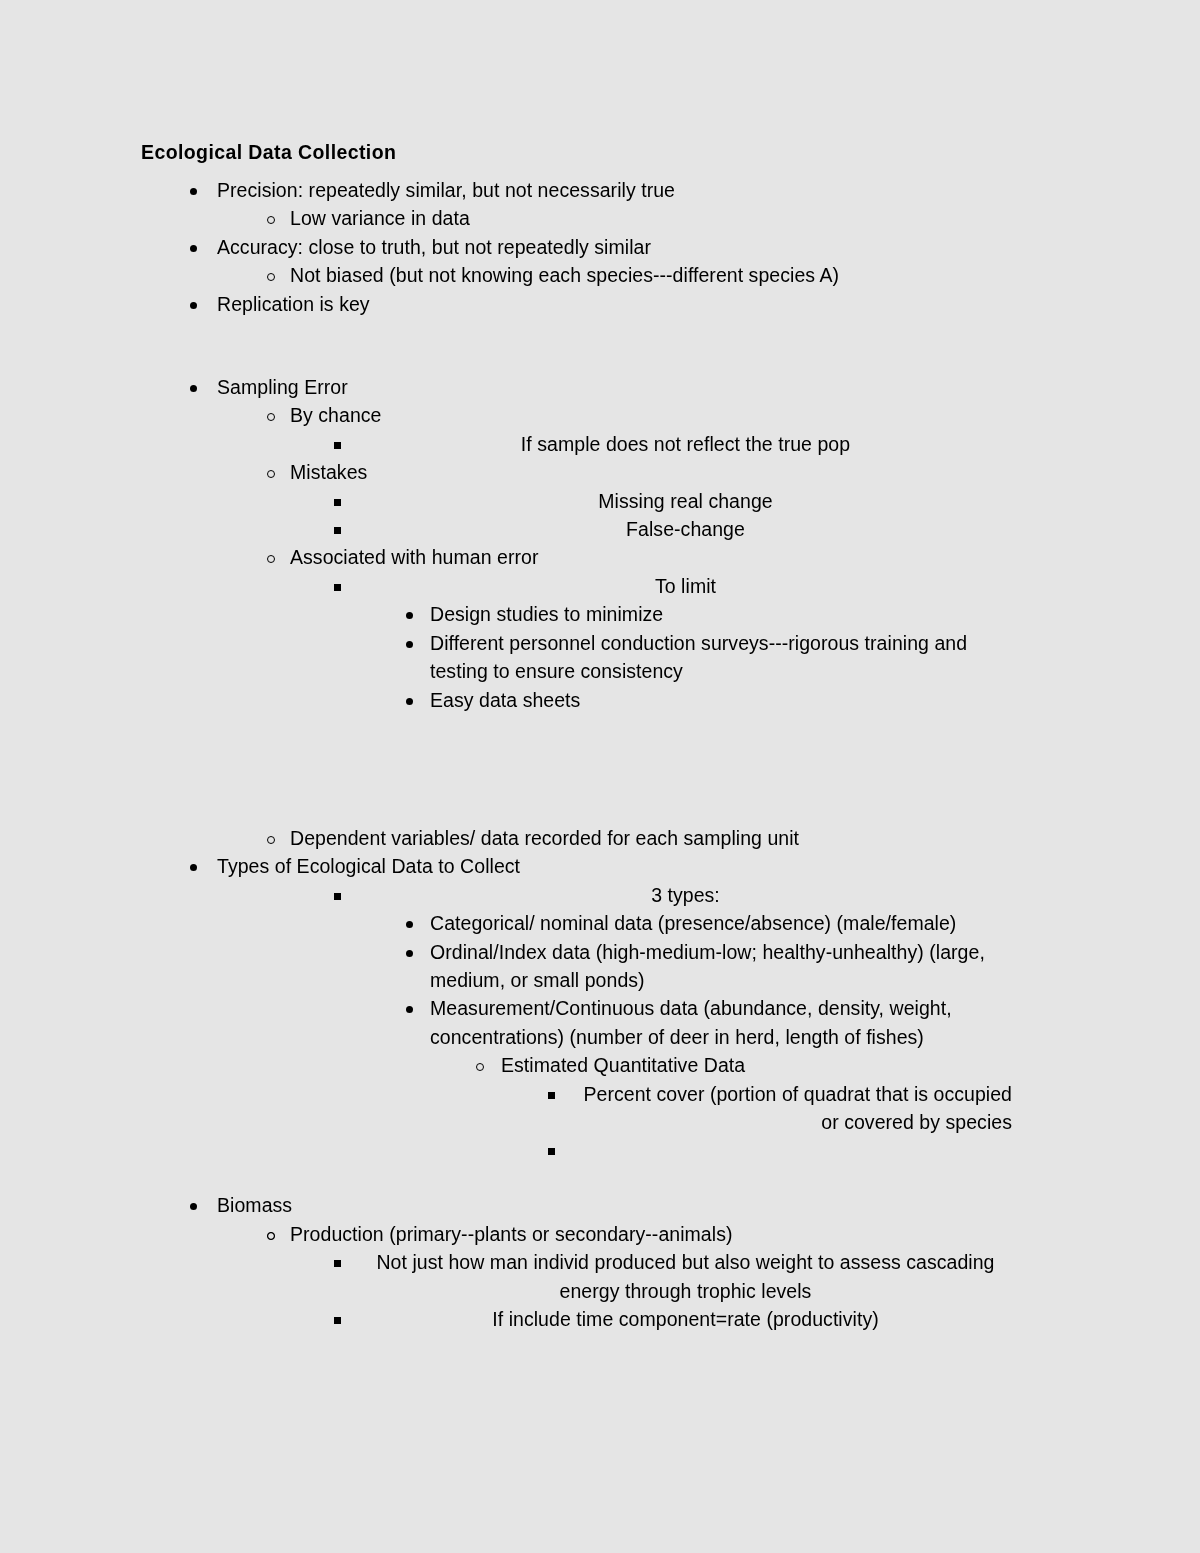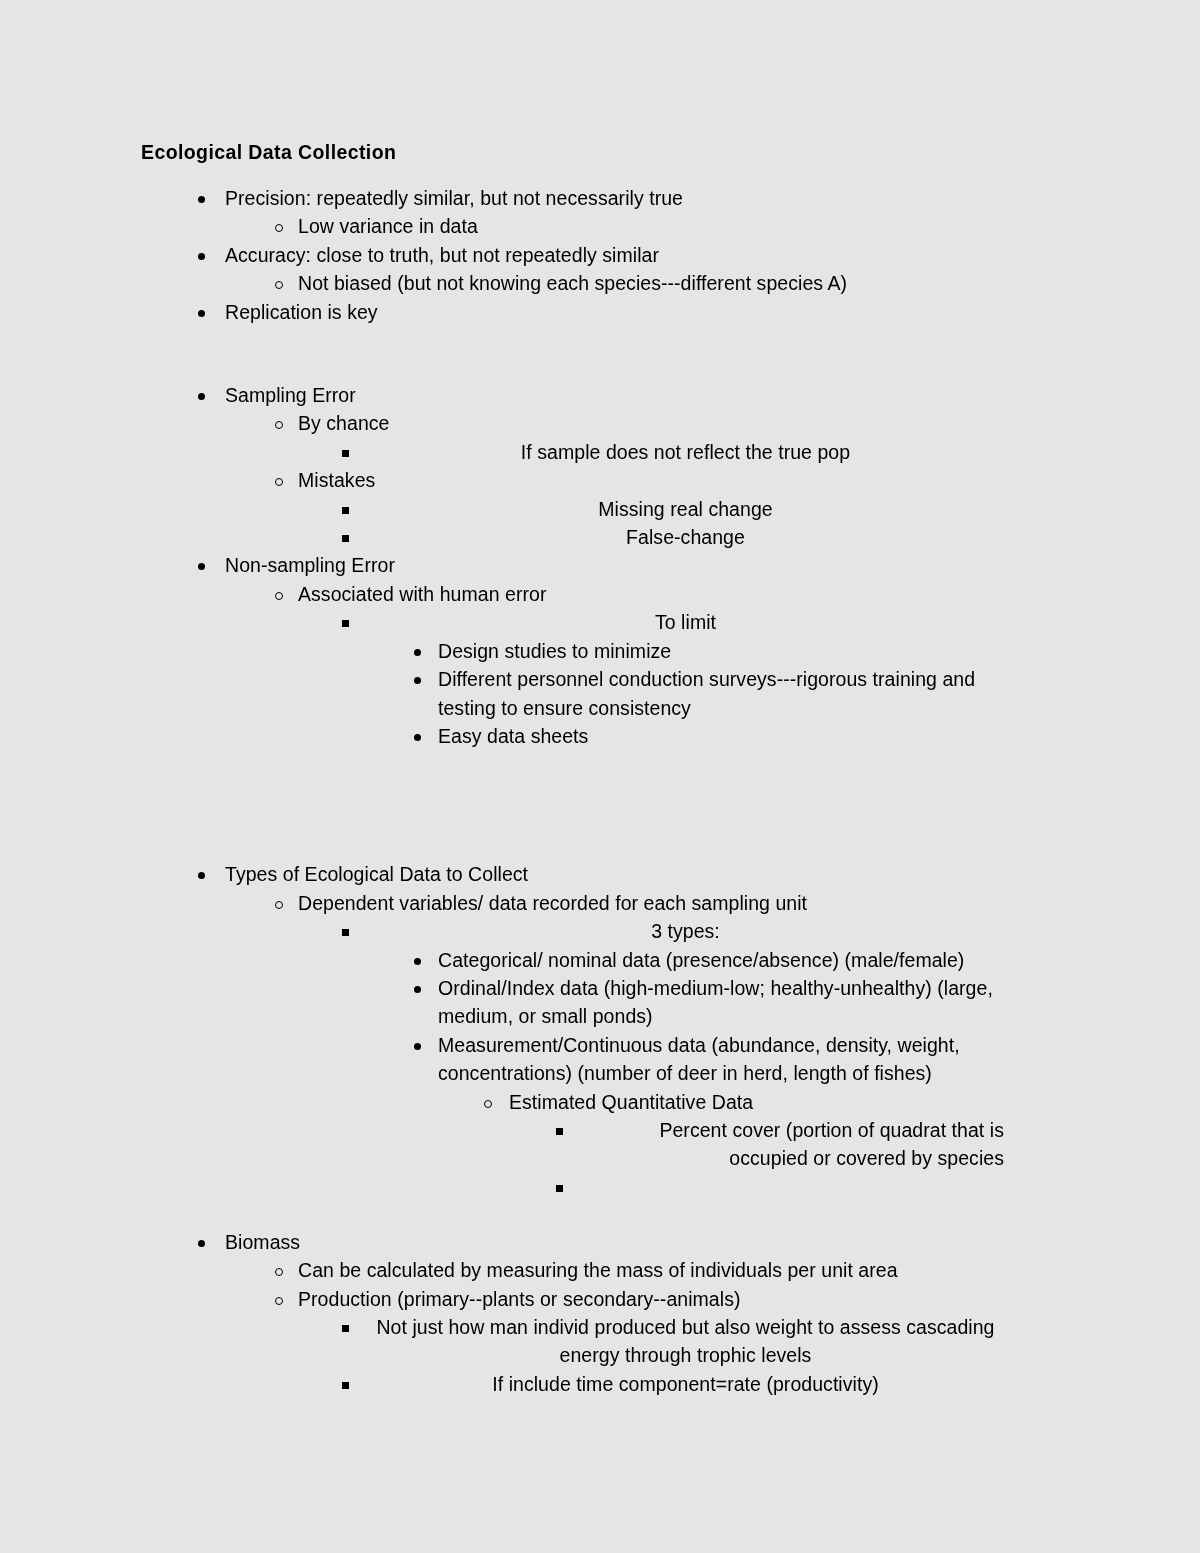--- a/index.html
+++ b/index.html
@@ -29,21 +29,21 @@
   .doc-title {
     font-size: 19.5px;
     font-weight: bold;
     letter-spacing: 0.4px;
     line-height: 29px;
     margin: 0 0 0 0;
     white-space: nowrap;
   }
   ul.outline {
     list-style: none;
-    margin: 17px;
+    margin: 9px;
     padding: 0;
   }
   ul.outline li.node {
     position: relative;
     margin: 0;
     padding: 0;
   }
   .row {
     position: relative;
     font-size: 19.5px;
@@ -130,44 +130,41 @@
         </li>
         <li class="node lvl2">
           <div class="row"><span class="bullet circle"></span><span>Mistakes</span></div>
         </li>
         <li class="node lvl3">
           <div class="row"><span class="bullet square"></span><span>Missing real change</span></div>
         </li>
         <li class="node lvl3">
           <div class="row"><span class="bullet square"></span><span>False-change</span></div>
         </li>
-        <li class="node lvl1">
-          <div class="row"><span class="bullet disc"></span><span>Non-sampling Error</span></div>
-        </li>
         <li class="node lvl2">
           <div class="row"><span class="bullet circle"></span><span>Associated with human error</span></div>
         </li>
         <li class="node lvl3">
           <div class="row"><span class="bullet square"></span><span>To limit</span></div>
         </li>
         <li class="node lvl4">
           <div class="row"><span class="bullet disc"></span><span>Design studies to minimize</span></div>
         </li>
         <li class="node lvl4">
           <div class="row"><span class="bullet disc"></span><span>Different personnel conduction surveys---rigorous training and testing to ensure consistency</span></div>
         </li>
         <li class="node lvl4">
           <div class="row"><span class="bullet disc"></span><span>Easy data sheets</span></div>
         </li>
         <div class="gap-2"></div>
+        <li class="node lvl2">
+          <div class="row"><span class="bullet circle"></span><span>Dependent variables/ data recorded for each sampling unit</span></div>
+        </li>
         <li class="node lvl1">
           <div class="row"><span class="bullet disc"></span><span>Types of Ecological Data to Collect</span></div>
-        </li>
-        <li class="node lvl2">
-          <div class="row"><span class="bullet circle"></span><span>Dependent variables/ data recorded for each sampling unit</span></div>
         </li>
         <li class="node lvl3">
           <div class="row"><span class="bullet square"></span><span>3 types:</span></div>
         </li>
         <li class="node lvl4">
           <div class="row"><span class="bullet disc"></span><span>Categorical/ nominal data (presence/absence) (male/female)</span></div>
         </li>
         <li class="node lvl4">
           <div class="row"><span class="bullet disc"></span><span>Ordinal/Index data (high-medium-low; healthy-unhealthy) (large, medium, or small ponds)</span></div>
         </li>
@@ -181,21 +178,21 @@
           <div class="row"><span class="bullet square"></span><span>Percent cover (portion of quadrat that is occupied or covered by species</span></div>
         </li>
         <li class="node lvl6">
           <div class="row"><span class="bullet square"></span></div>
         </li>
         <div class="gap-1"></div>
         <li class="node lvl1">
           <div class="row"><span class="bullet disc"></span><span>Biomass</span></div>
         </li>
         <li class="node lvl2">
-          <div class="row"><span class="bullet circle"></span><span>Can be calculated by measuring the mass of individuals per unit area</span></div>
+          <div class="row"><span class="bullet circle"></span></div>
         </li>
         <li class="node lvl2">
           <div class="row"><span class="bullet circle"></span><span>Production (primary--plants or secondary--animals)</span></div>
         </li>
         <li class="node lvl3">
           <div class="row"><span class="bullet square"></span><span>Not just how man individ produced but also weight to assess cascading energy through trophic levels</span></div>
         </li>
         <li class="node lvl3">
           <div class="row"><span class="bullet square"></span><span>If include time component=rate (productivity)</span></div>
         </li>

